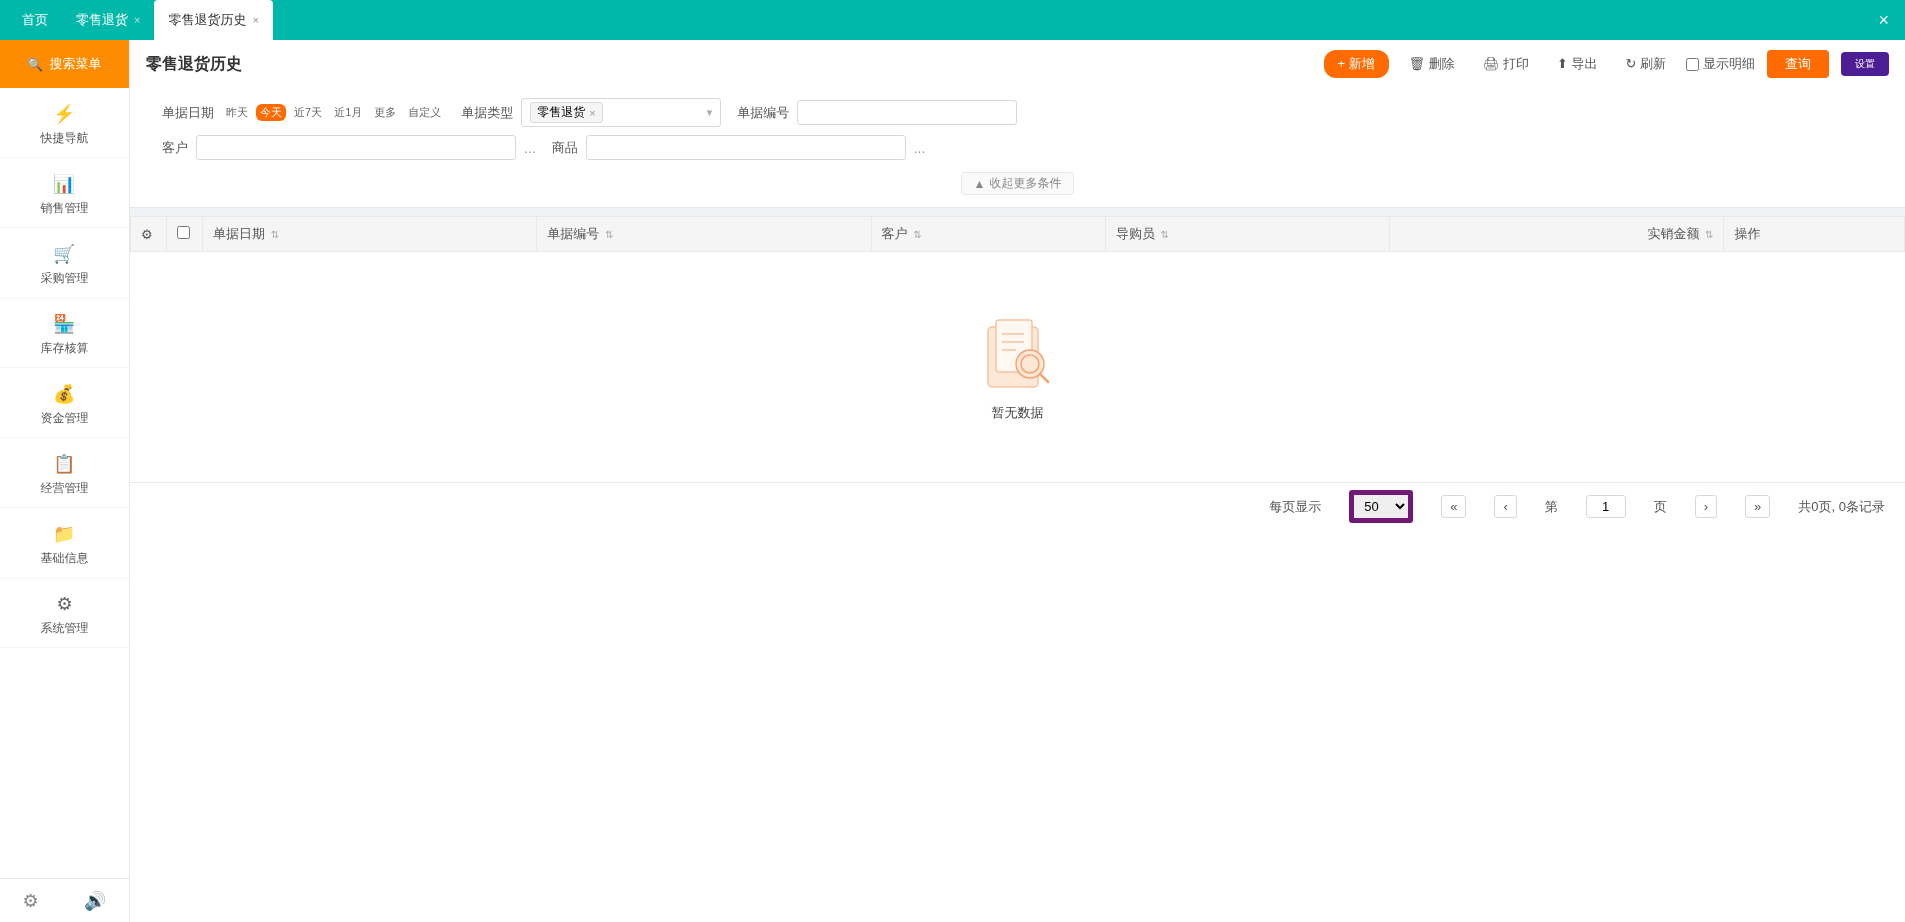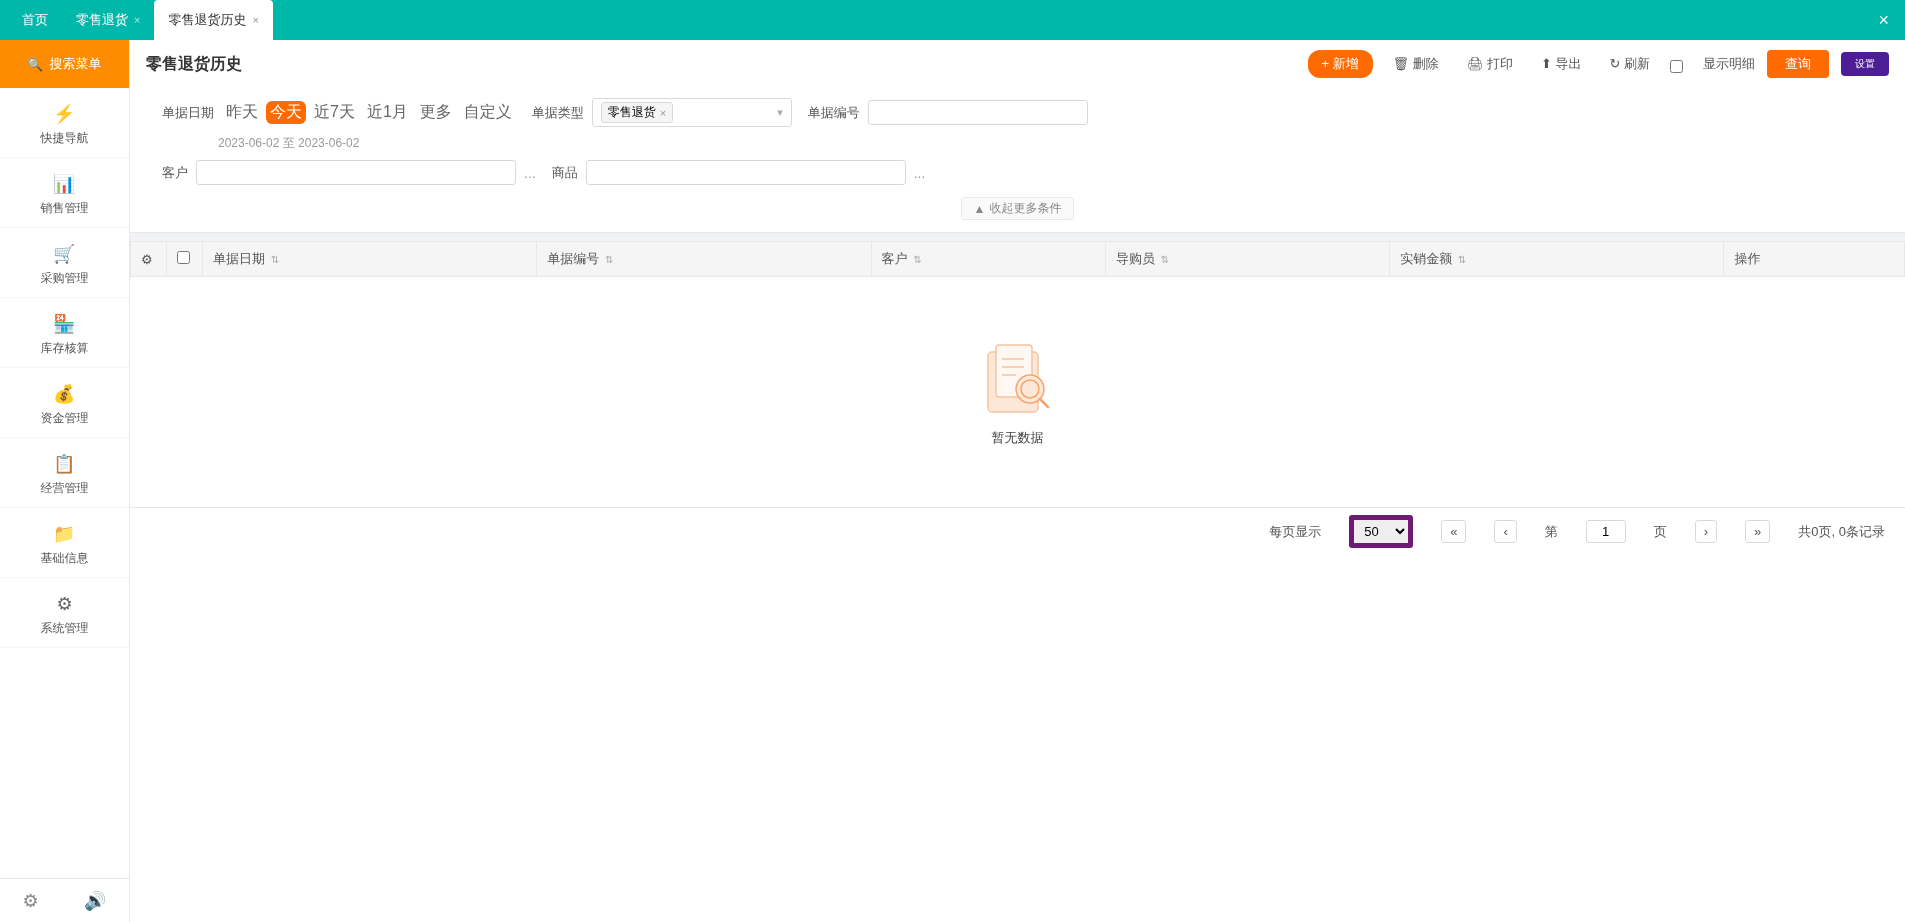--- a/index.html
+++ b/index.html
@@ -183,22 +183,22 @@
       background: #ff6b00;
       color: #fff;
       border: none;
       border-radius: 4px;
       padding: 5px 18px;
       font-size: 13px;
       cursor: pointer;
     }
     .display-detail-check {
       display: flex;
-      align-items: flex-end;
-      gap: 20px;
+      align-items: center;
+      gap: 4px;
       font-size: 13px;
       color: #555;
       cursor: pointer;
     }
 
     
     .filter-area {
       padding: 8px 16px 12px;
       background: #fff;
     }
@@ -218,21 +218,21 @@
       font-size: 13px;
       color: #555;
       white-space: nowrap;
     }
     .date-shortcuts {
       display: flex;
       align-items: center;
       gap: 4px;
     }
     .date-shortcut {
-      font-size: 16px;
+      font-size: 11px;
       color: #666;
       cursor: pointer;
       padding: 1px 4px;
     }
     .date-shortcut.active {
       background: #ff6b00;
       color: #fff;
       border-radius: 6px;
     }
     .date-range-text {
@@ -522,23 +522,20 @@
               <span class="chevron-down">▾</span>
             </div>
           </div>
 
           <div class="filter-group">
             <span class="filter-label">单据编号</span>
             <input class="filter-input" type="text" style="">
           </div>
         </div>
 
-        <div style="display:flex; align-items:center; gap:16px; margin-bottom:8px; padding-left: 56px;">
-          <span class="date-range-text">2023-06-02 至 2023-06-02</span>
-        </div>
         <div class="filter-row">
 
           <div class="filter-group">
             <span class="filter-label">客户</span>
             <input class="filter-input-wide" type="text" style="">
             <span class="ellipsis-btn">...</span>
           </div>
 
           <div class="filter-group">
             <span class="filter-label">商品</span>
@@ -568,21 +565,21 @@
             </th>
             <th>
               单据编号 <span class="sort-icon">⇅</span>
             </th>
             <th>
               客户 <span class="sort-icon">⇅</span>
             </th>
             <th>
               导购员 <span class="sort-icon">⇅</span>
             </th>
-            <th style="">
+            <th style="text-align:right;">
               实销金额 <span class="sort-icon">⇅</span>
             </th>
             <th>操作</th>
           </tr>
         </thead>
         <tbody>
 
           <tr>
             <td colspan="8" style="border:none; padding:0;">
               <div class="empty-state">

